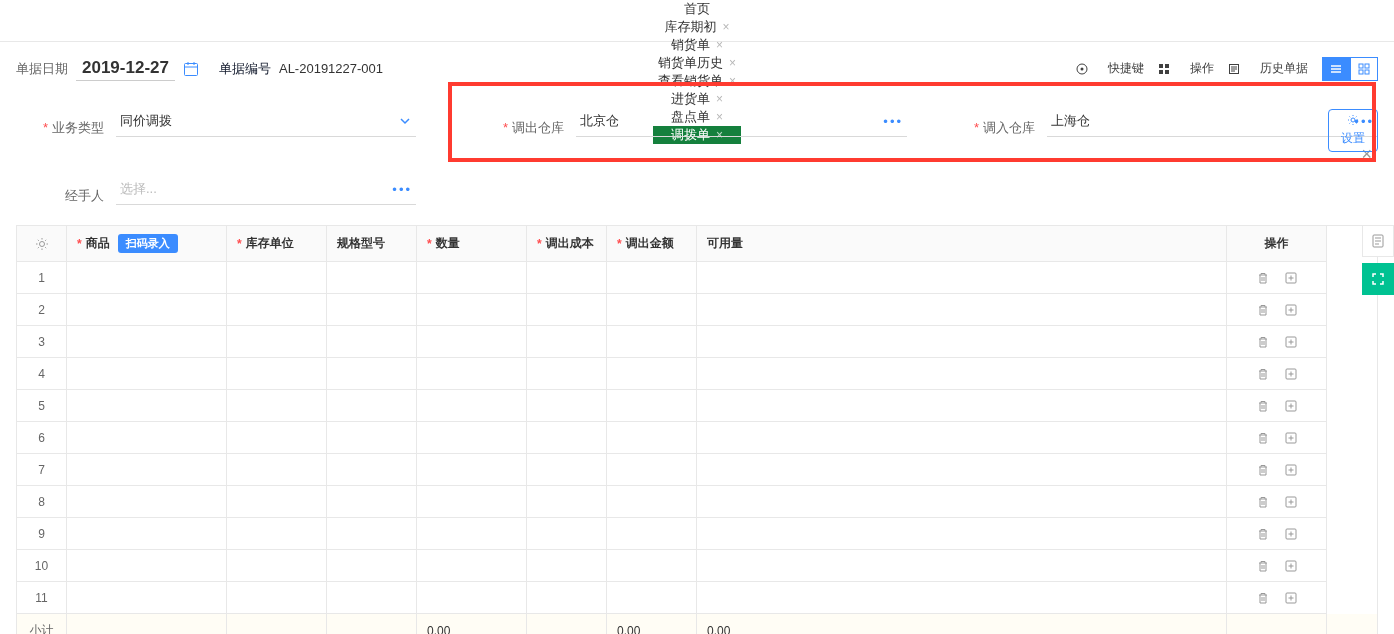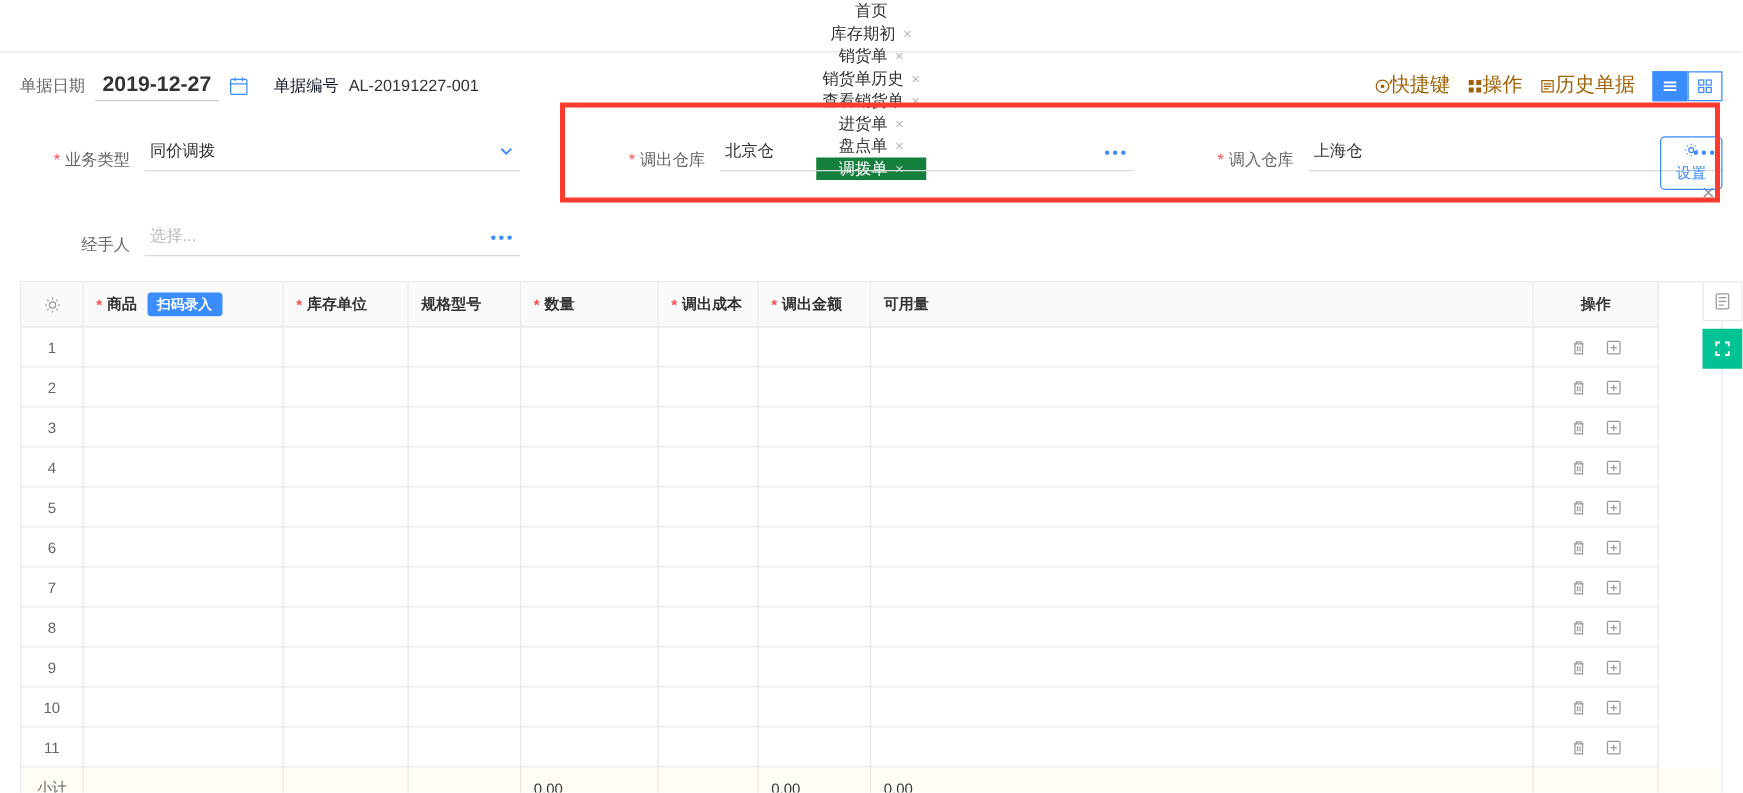--- a/index.html
+++ b/index.html
@@ -14,21 +14,21 @@
 .global-close { margin-left: auto; padding: 0 14px; font-size: 18px; color: #999; cursor: pointer; }
 
 
 .header-row { display: flex; align-items: center; padding: 14px 16px 8px 16px; }
 .hdr-label { color: #666; margin-right: 8px; }
 .hdr-date { font-size: 17px; color: #333; border-bottom: 1px solid #ccc; padding: 2px 6px; margin-right: 8px; font-weight: bold; }
 .cal-icon { color: #3b8cff; margin-right: 20px; }
 .hdr-no-label { color: #0f172a; margin-right: 8px; }
 .hdr-no { color: #333; }
 .header-actions { margin-left: auto; display: flex; align-items: center; gap: 14px; }
-.action-link { color: #a16207; font-size: 16px; display: flex; align-items: center; gap: 0; cursor: pointer; }
+.action-link { color: #404040; font-size: 12px; display: flex; align-items: center; gap: 20px; cursor: pointer; }
 .view-toggle { display: flex; }
 .view-btn { width: 28px; height: 24px; border: 1px solid #3b8cff; display: flex; align-items: center; justify-content: center; cursor: pointer; }
 .view-btn.active { background: #3b8cff; color: #fff; }
 .view-btn:not(.active) { color: #3b8cff; background: #fff; }
 
 
 .form-area { display: flex; padding: 8px 16px 20px 16px; position: relative; }
 .form-col { display: flex; flex-direction: column; gap: 28px; }
 .form-col-1 { width: 440px; }
 .form-col-2 { flex: 1; position: relative; }

